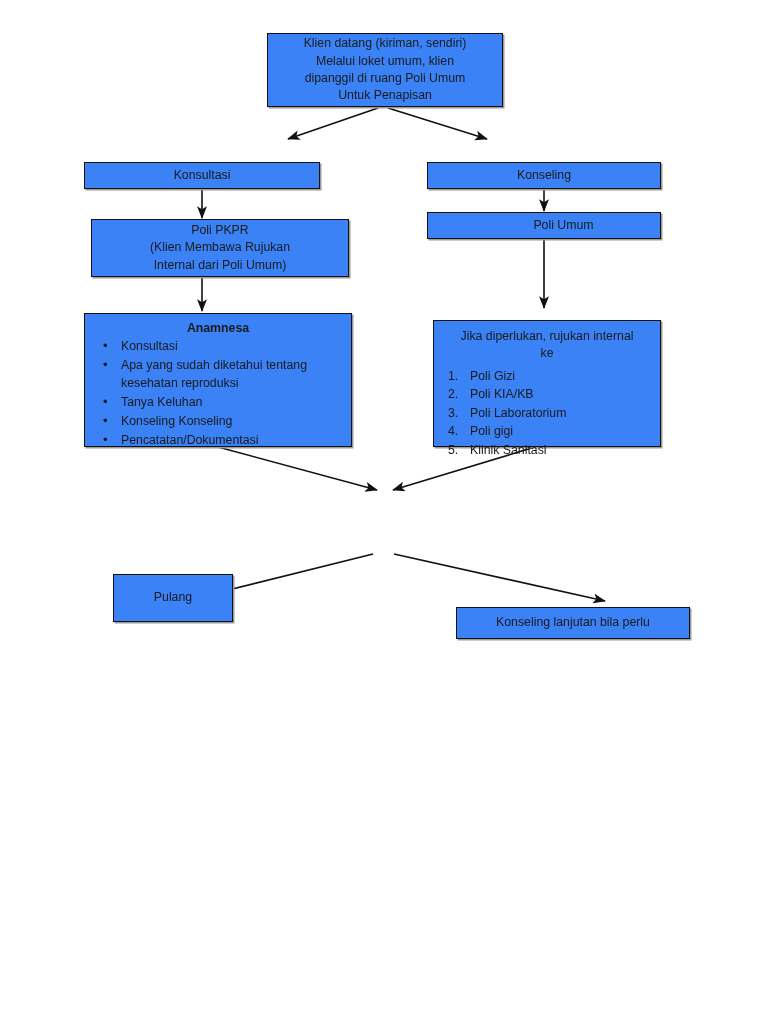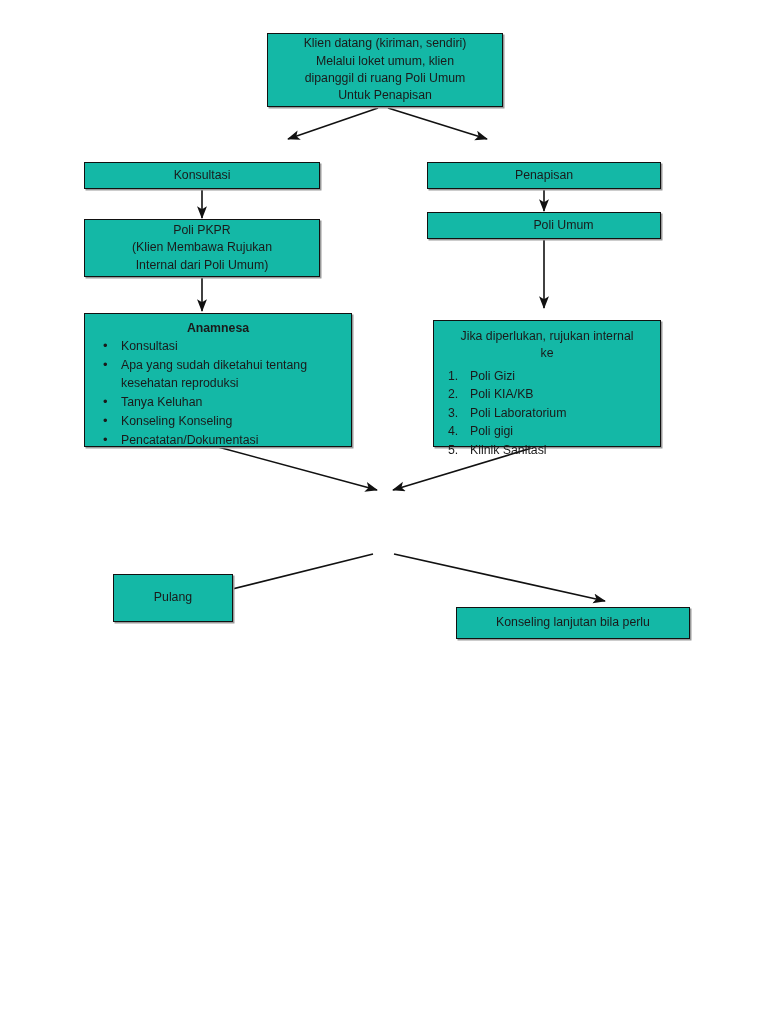--- a/index.html
+++ b/index.html
@@ -28,21 +28,21 @@
     position: absolute;
     left: 0; top: 0;
     width: 768px;
     height: 1024px;
     pointer-events: none;
   }
 
   .node {
     position: absolute;
     box-sizing: border-box;
-    background: #14b8a6;
+    background: #3b82f6;
     border: 1.4px solid #111111;
     box-shadow: 1.5px 1.5px 0 0 #9a9a9a;
     display: flex;
     flex-direction: column;
     justify-content: center;
     font-size: 12.3px;
     line-height: 1.42;
   }
 
   .node .line {
@@ -155,24 +155,24 @@
       <span class="line">dipanggil di ruang Poli Umum</span>
       <span class="line">Untuk Penapisan</span>
     </div>
   </div>
 
   <div class="node center-text" style="left:84px; top:162px; width:236px; height:27px;">
     <span class="line">Konsultasi</span>
   </div>
 
   <div class="node center-text" style="left:427px; top:162px; width:234px; height:27px;">
-    <span class="line">Penapisan</span>
-  </div>
-
-  <div class="node center-text" style="left:84px; top:219px; width:236px; height:58px;">
+    <span class="line">Konseling</span>
+  </div>
+
+  <div class="node center-text" style="left:91px; top:219px; width:258px; height:58px;">
     <div class="head-lines">
       <span class="line">Poli PKPR</span>
       <span class="line">(Klien Membawa Rujukan</span>
       <span class="line">Internal dari Poli Umum)</span>
     </div>
   </div>
 
   <div class="node center-text" style="left:427px; top:212px; width:234px; height:27px;padding-left:39px;">
     <span class="line">Poli Umum</span>
   </div>

